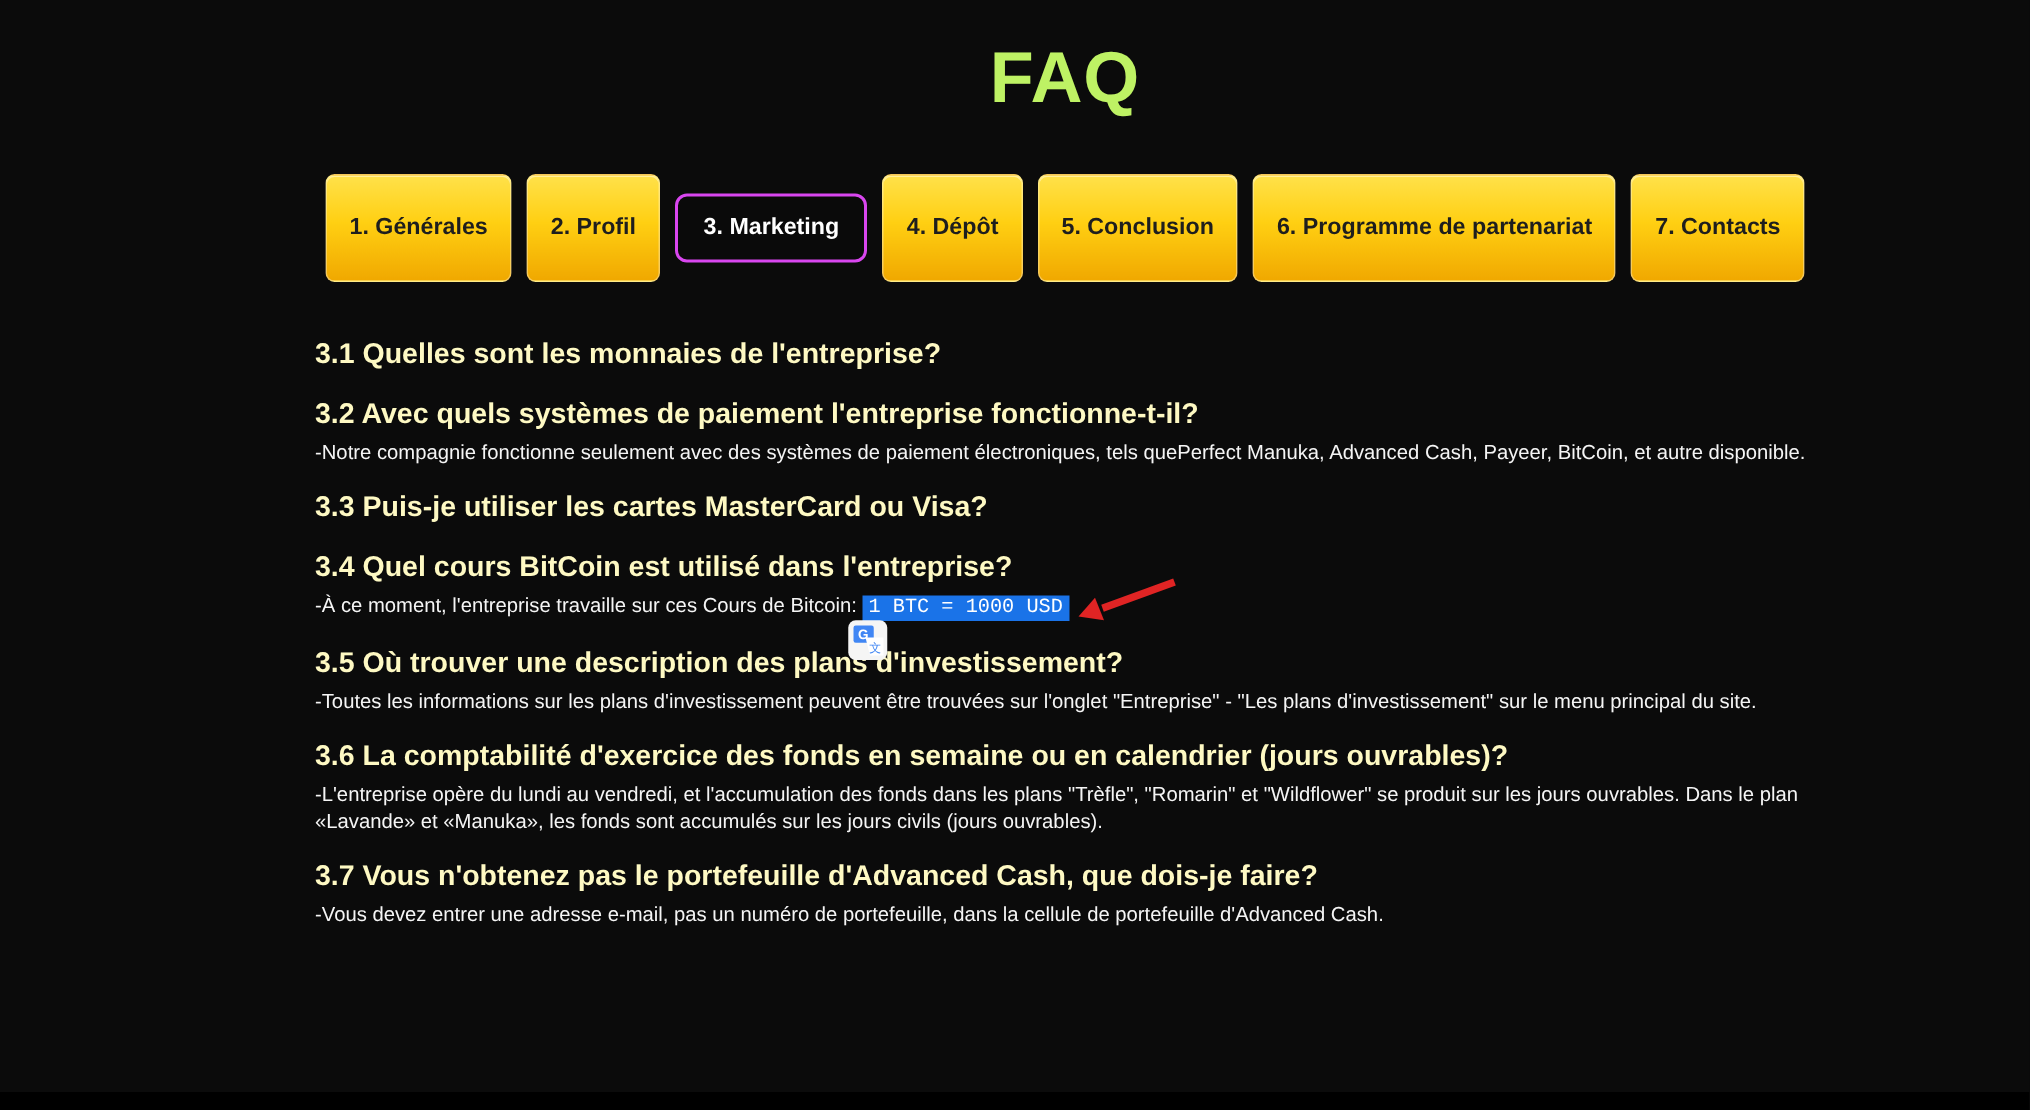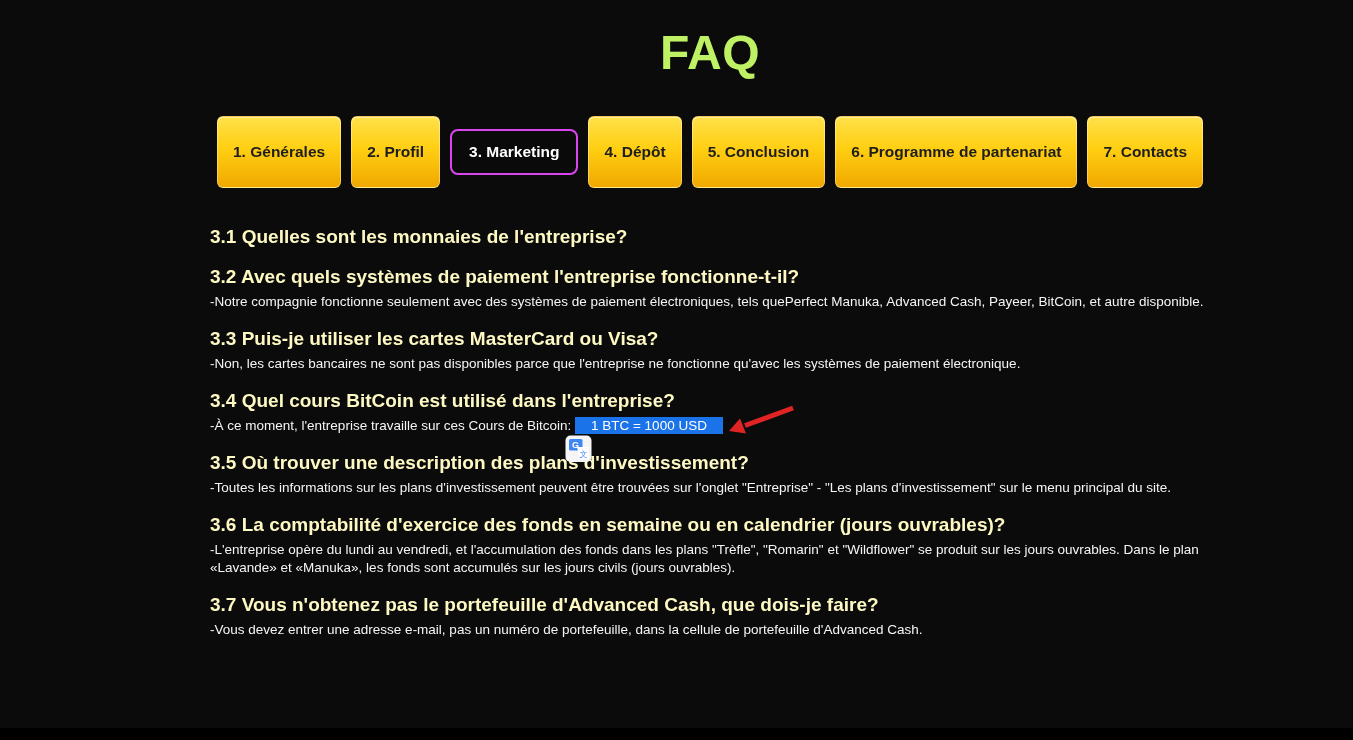--- a/index.html
+++ b/index.html
@@ -47,21 +47,22 @@
     font-size:19px;line-height:25px;font-weight:bold;
   }
   .a{
     margin:0;position:relative;
     color:#f5f5f5;
     font-size:13.5px;line-height:18px;font-weight:normal;
   }
   .sel{
     position:relative;
     background:#1a73e8;color:#ffffff;
-    padding:1px 16px;
+    padding:1px 4px;
+    font-family:Liberation Mono, monospace;
   }
   .arrow-svg{
     position:absolute;left:calc(100% + 4px);top:-15px;
     width:70px;height:34px;pointer-events:none;
   }
   .gt-icon{
     position:absolute;left:355px;top:17px;
     width:27px;height:29px;z-index:5;cursor:pointer;
   }
   .footer-strip{
@@ -92,21 +93,20 @@
       <h2 class="q">3.1 Quelles sont les monnaies de l'entreprise?</h2>
     </section>
 
     <section class="faq-item">
       <h2 class="q">3.2 Avec quels systèmes de paiement l'entreprise fonctionne-t-il?</h2>
       <p class="a">-Notre compagnie fonctionne seulement avec des systèmes de paiement électroniques, tels quePerfect Manuka, Advanced Cash, Payeer, BitCoin, et autre disponible.</p>
     </section>
 
     <section class="faq-item">
       <h2 class="q">3.3 Puis-je utiliser les cartes MasterCard ou Visa?</h2>
-      <p class="a">-Non, les cartes bancaires ne sont pas disponibles parce que l'entreprise ne fonctionne qu'avec les systèmes de paiement électronique.</p>
     </section>
 
     <section class="faq-item">
       <h2 class="q">3.4 Quel cours BitCoin est utilisé dans l'entreprise?</h2>
       <p class="a"><span>-À ce moment, l'entreprise travaille sur ces Cours de Bitcoin: </span><span class="sel"><span>1 BTC = 1000 USD</span><svg class="arrow-svg" viewBox="0 0 70 34" xmlns="http://www.w3.org/2000/svg">
               <line x1="66" y1="6" x2="18" y2="23.5" stroke="#e02424" stroke-width="5"></line>
               <polygon points="2,29 13,16.5 19,31.5" fill="#e02424"></polygon>
             </svg></span>
         <span class="gt-icon"><svg viewBox="0 0 27 29" width="27" height="29" xmlns="http://www.w3.org/2000/svg">
               <rect x="0.5" y="1.5" width="26" height="26.5" rx="5" fill="#f5f5f5"></rect>

